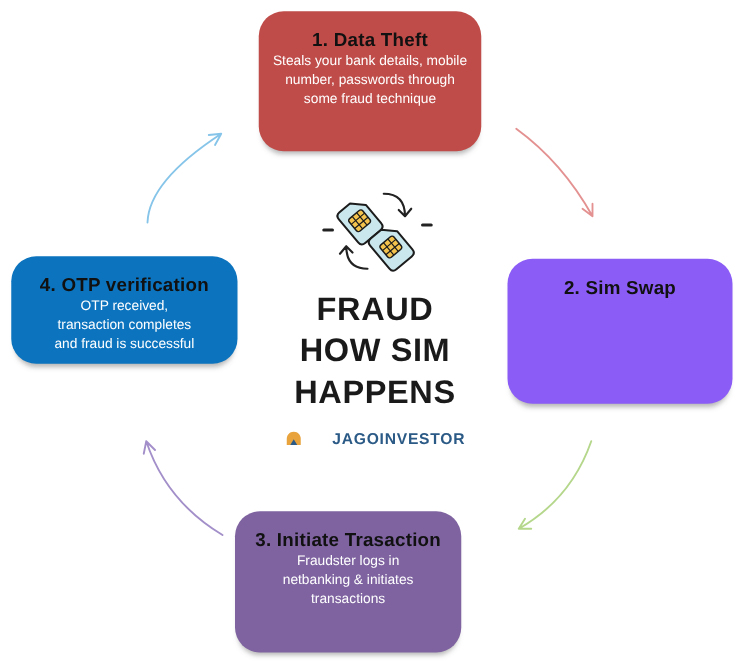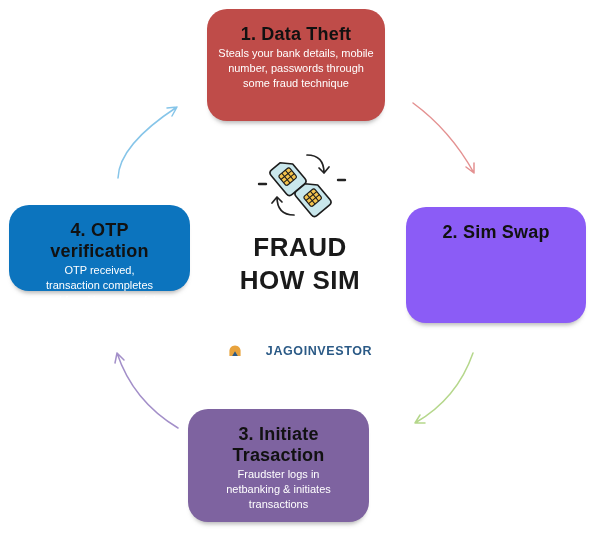--- a/index.html
+++ b/index.html
@@ -16,21 +16,21 @@
   
   .node{
     position:absolute;
     border-radius:20px;
     box-shadow:0 5px 4px -3px rgba(110,110,110,.5);
     text-align:center;
     box-sizing:border-box;
     padding:15px 10px 8px 10px;
   }
   .node-title{
-    font-size:18px;
+    font-size:15px;
     font-weight:bold;
     color:#111111;
     letter-spacing:.2px;
   }
   .node-body{
     margin-top:1px;
     font-size:11px;
     line-height:15px;
     color:#ffffff;
     white-space:pre-line;
@@ -131,20 +131,21 @@
     <path d="M 50,5 Q 67,5 67,23 M 62,18 L 67,23 L 72,17" fill="none" stroke="#222222" stroke-width="1.7" stroke-linecap="round" stroke-linejoin="round"></path>
     <path d="M 37,65 Q 20,65 20,47 M 25,52 L 20,47 L 15,53" fill="none" stroke="#222222" stroke-width="1.7" stroke-linecap="round" stroke-linejoin="round"></path>
 
     <path d="M 2,34 h 7" stroke="#222222" stroke-width="2.4" stroke-linecap="round"></path>
     <path d="M 81,30 h 7" stroke="#222222" stroke-width="2.4" stroke-linecap="round"></path>
   </svg>
 
   <div class="big-title">
     <div>FRAUD</div>
     <div>HOW SIM</div>
+    <div>HAPPENS</div>
   </div>
 
   <div class="brand">
     <svg class="brand-icon" viewBox="0 0 20 20">
       <path d="M10,2 C15,2 18,6 18,10 L18,17 L2,17 L2,10 C2,6 5,2 10,2 Z" fill="#e8a33d"></path>
       <path d="M6,17 L10,10.5 L14,17 Z" fill="#2b5a86"></path>
     </svg>
     <span class="brand-name">JAGOINVESTOR</span>
   </div>
 

